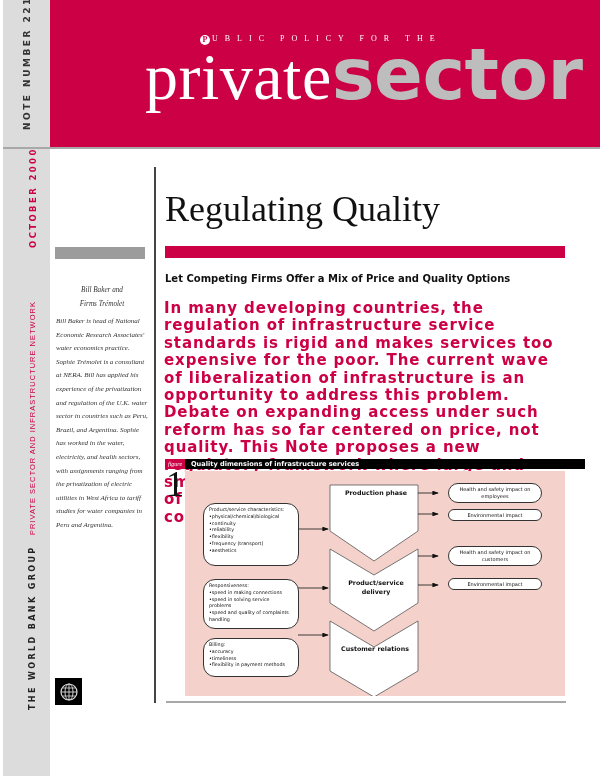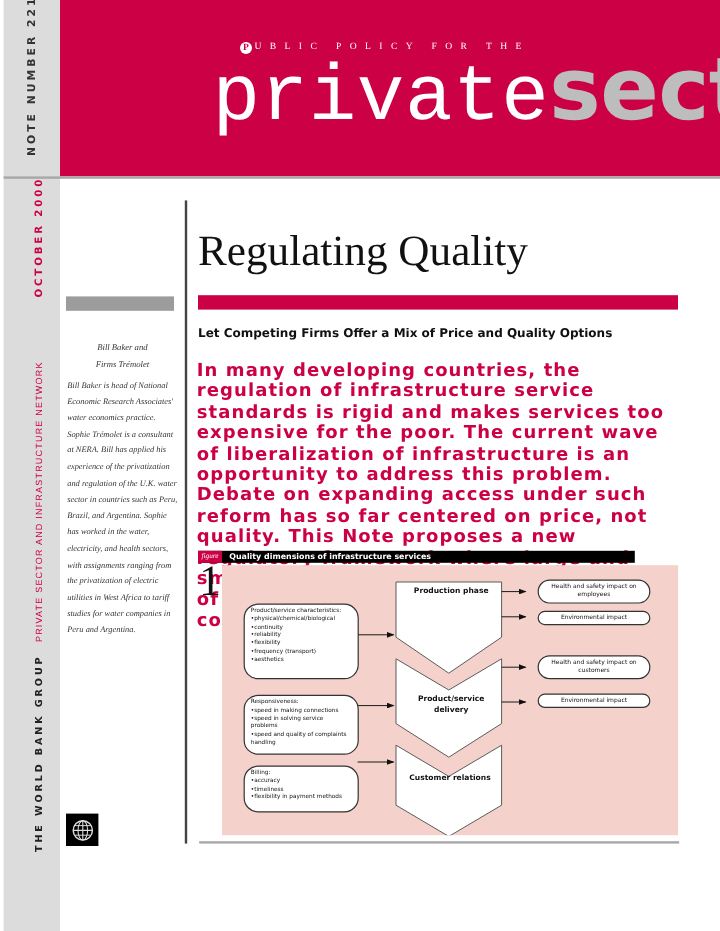--- a/index.html
+++ b/index.html
@@ -13,35 +13,35 @@
   .vtext { position: absolute; transform: rotate(-90deg); transform-origin: left top; white-space: nowrap;
            font-family: "DejaVu Sans", sans-serif; font-weight: bold; letter-spacing: 2.5px; }
   .note-number { left: 22px; top: 130px; font-size: 9px; color: #333; }
   .date-label { left: 28px; top: 248px; font-size: 8.5px; color: #cc0044; letter-spacing: 2.4px; }
   .wbg { left: 28px; top: 710px; font-size: 8px; color: #222; letter-spacing: 2.4px; }
   .wbg .psi { color: #cc0044; font-weight: normal; font-family: "Liberation Sans", sans-serif; letter-spacing: 1px; font-size: 7.5px; }
 
   .kicker { position: absolute; left: 200px; top: 34px; color: #fff; font-size: 8px; letter-spacing: 7px; font-family: "Liberation Serif", serif; }
   .kicker .pcirc { display: inline-block; width: 10px; height: 10px; border-radius: 50%; background: #fff; color: #cc0044; font-size: 8px; line-height: 10px; text-align: center; letter-spacing: 0; margin-right: 2px; vertical-align: -1px; font-weight: bold; }
   .masthead { position: absolute; left: 145px; top: 38px; font-size: 66px; line-height: 1; white-space: nowrap; }
-  .masthead .private { color: #fff; font-family: Liberation Mono, monospace; letter-spacing: 0.5px; margin-left: 32px; }
+  .masthead .private { color: #fff; font-family: Liberation Serif, serif; letter-spacing: 0.5px; }
   .masthead .sector { color: #bdbdbd; font-family: "DejaVu Sans", sans-serif; font-weight: bold; font-size: 72px; letter-spacing: -0.5px; }
 
   .vline { position: absolute; left: 154px; top: 167px; width: 1.5px; height: 536px; background: #444; }
 
   .gray-bar { position: absolute; left: 55px; top: 247px; width: 90px; height: 12px; background: #9c9c9c; }
   .authors { position: absolute; left: 56px; top: 284px; width: 92px; font-style: italic; font-size: 7.2px; line-height: 13.5px; color: #333; text-align: center; }
   .bio { position: absolute; left: 56px; top: 315px; width: 92px; font-style: italic; font-size: 7px; line-height: 13.6px; color: #333; }
 
   .title { position: absolute; left: 165px; top: 188px; font-size: 36px; color: #111; font-family: "Liberation Serif", serif; text-align: right; }
   .title-bar { position: absolute; left: 165px; top: 246px; width: 400px; height: 12px; background: #cc0044; }
   .subtitle { position: absolute; left: 165px; top: 273px; font-family: "DejaVu Sans", sans-serif; font-weight: bold; font-size: 10px; color: #111; }
   .lede { position: absolute; left: 164px; top: 300px; width: 405px; font-family: "DejaVu Sans", sans-serif; font-weight: bold; font-size: 15px; line-height: 17.4px; color: #cc0044; letter-spacing: 0.9px; }
 
-  .fig-head { position: absolute; left: 165px; top: 459px; width: 364px; height: 10px; background: #000; }
+  .fig-head { position: absolute; left: 165px; top: 459px; width: 420px; height: 10px; background: #000; }
   .fig-tag { position: absolute; left: 0; top: 0; height: 10px; padding: 0 3px; background: #cc0044; color: #fff; font-size: 6px; line-height: 10px; font-family: "Liberation Serif", serif; font-style: italic; }
   .fig-title { position: absolute; left: 26px; top: 0; color: #fff; font-family: "DejaVu Sans", sans-serif; font-weight: bold; font-size: 6.6px; line-height: 10px; }
   .fig-num { position: absolute; left: 166px; top: 466px; font-size: 36px; line-height: 1; color: #111; }
   .fig-panel { position: absolute; left: 185px; top: 471px; width: 380px; height: 225px; background: #f4d2cb; }
   .fig-bottom-rule { position: absolute; left: 166px; top: 701px; width: 400px; height: 2px; background: #a8a8a8; }
 
   .fig-svg { position: absolute; left: 185px; top: 471px; }
   .box { position: absolute; background: #fff; border: 1px solid #333; border-radius: 12px; font-family: "DejaVu Sans", sans-serif; font-size: 4.8px; color: #111; padding: 3px 5px; line-height: 6.8px; }
   .box ul { list-style: none; }
   .box li::before { content: "\2022 "; }

